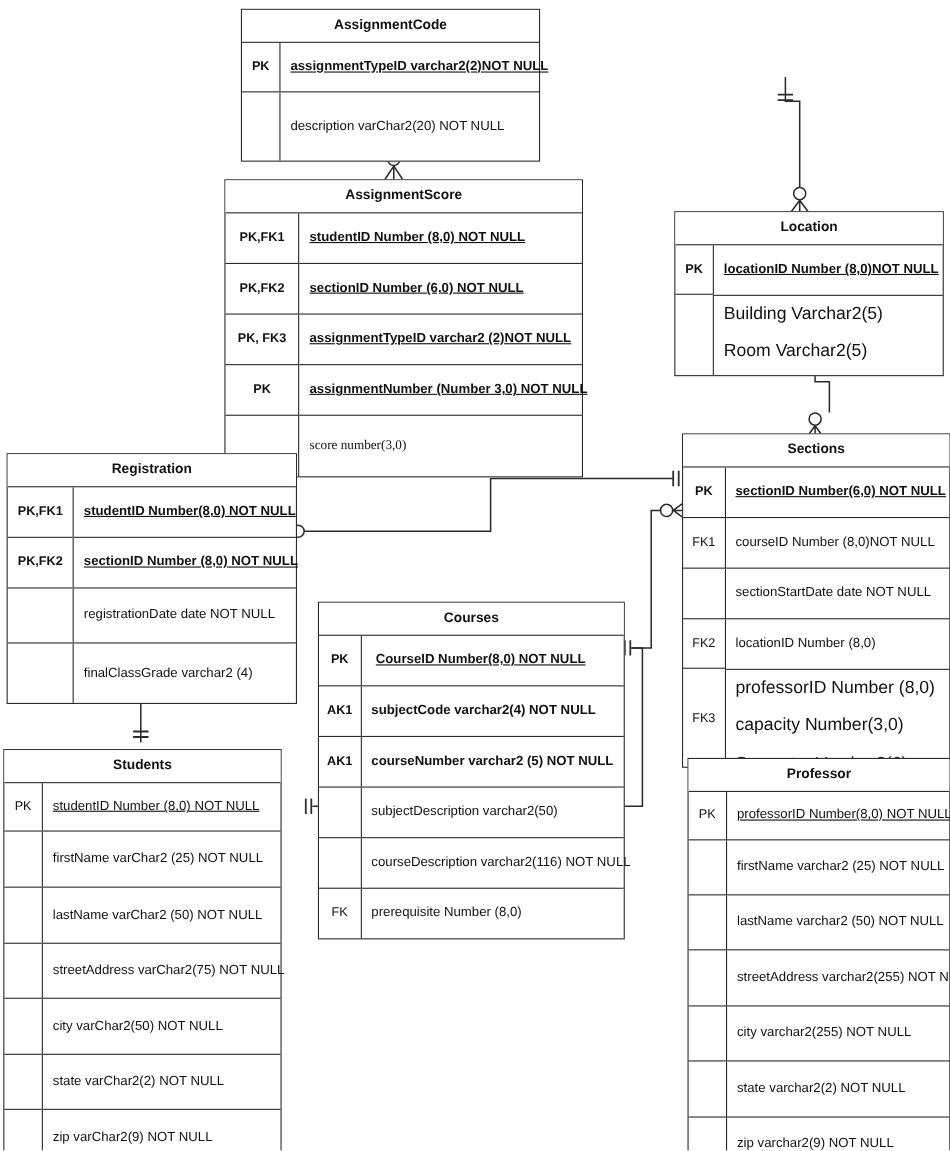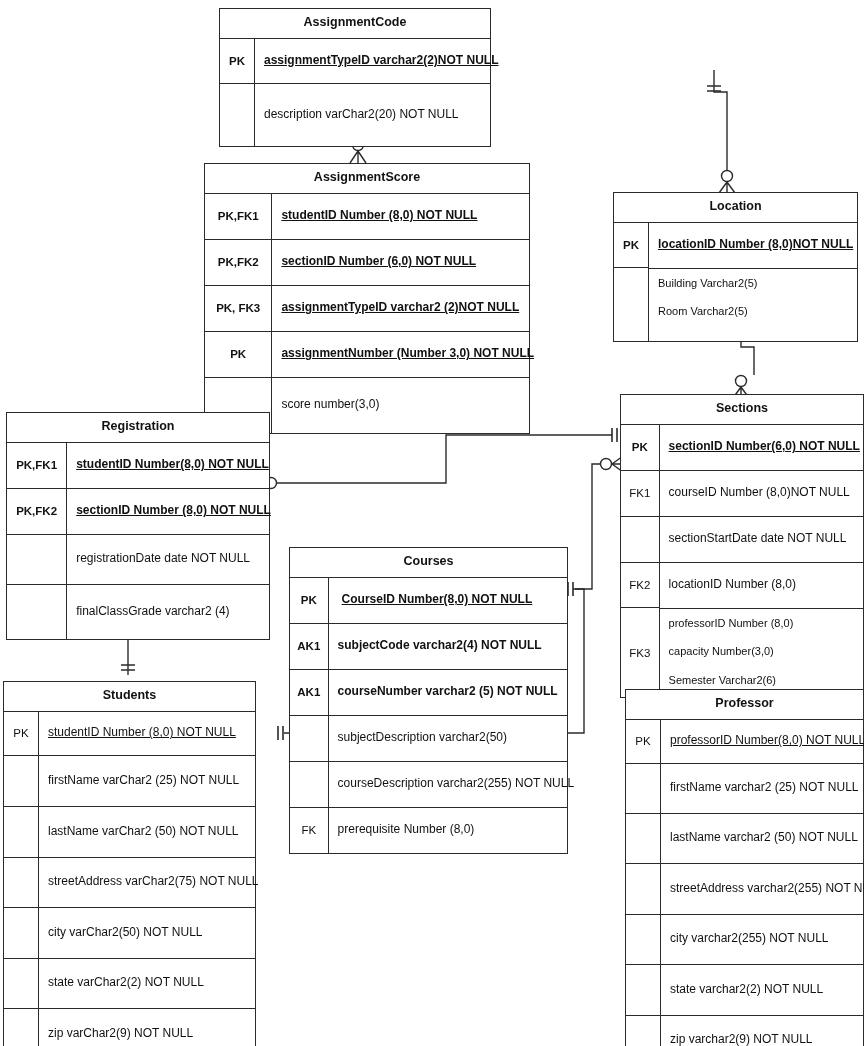--- a/index.html
+++ b/index.html
@@ -64,21 +64,21 @@
     padding:8px 6px 8px 9px;
     line-height:1.15;
     white-space:nowrap;
   }
   .row.sep .keycell, .row.sep .attrcell{ border-top:1px solid #2b2b2b; }
   .attrcell.pk{ font-weight:bold; text-decoration:underline; }
   .attrcell.pkthin{ font-weight:normal; text-decoration:underline; }
   .attrcell.ak{ font-weight:bold; }
   .stack{ display:block; }
   .stack .sub{
-    font-size:11px;
+    font-size:16px;
     color:#111;
     padding:8px 6px 8px 9px;
     line-height:1.15;
     white-space:nowrap;
   }
 </style>
 </head>
 <body>
 
 <div id="canvas">
@@ -110,21 +110,21 @@
         <div class="row sep">
           <div class="keycell" style="width: 60.4px;">PK, FK3</div>
           <div class="attrcell pk" style="height: 29px;">assignmentTypeID varchar2 (2)NOT NULL</div>
         </div>
         <div class="row sep">
           <div class="keycell" style="width: 60.4px;">PK</div>
           <div class="attrcell pk" style="height: 29px;">assignmentNumber (Number 3,0) NOT NULL</div>
         </div>
         <div class="row sep">
           <div class="keycell" style="width: 60.4px;"></div>
-          <div class="attrcell" style="height: 39px;">score number(3,0)</div>
+          <div class="attrcell" style="height: 39px; font-family: Liberation Serif, serif;">score number(3,0)</div>
         </div>
       </div>
     </div>
     <div class="entity" style="left: 613px; top: 192px; width: 245px;">
       <div class="title">Location</div>
       <div class="grid">
         <div class="row">
           <div class="keycell" style="width: 28px;">PK</div>
           <div class="attrcell pk" style="height: 29px;">locationID Number (8,0)NOT NULL</div>
         </div>
@@ -201,21 +201,21 @@
         <div class="row sep">
           <div class="keycell" style="width: 31.6px;">AK1</div>
           <div class="attrcell ak" style="height: 29px;">courseNumber varchar2 (5) NOT NULL</div>
         </div>
         <div class="row sep">
           <div class="keycell" style="width: 31.6px;"></div>
           <div class="attrcell" style="height: 29px;">subjectDescription varchar2(50)</div>
         </div>
         <div class="row sep">
           <div class="keycell" style="width: 31.6px;"></div>
-          <div class="attrcell" style="height: 29px;">courseDescription varchar2(255) NOT NULL</div>
+          <div class="attrcell" style="height: 29px;">courseDescription varchar2(116) NOT NULL</div>
         </div>
         <div class="row sep">
           <div class="keycell plain" style="width: 31.6px;">FK</div>
           <div class="attrcell" style="height: 29px;">prerequisite Number (8,0)</div>
         </div>
       </div>
     </div>
     <div class="entity" style="left: 3px; top: 681px; width: 253px;">
       <div class="title">Students</div>
       <div class="grid">

